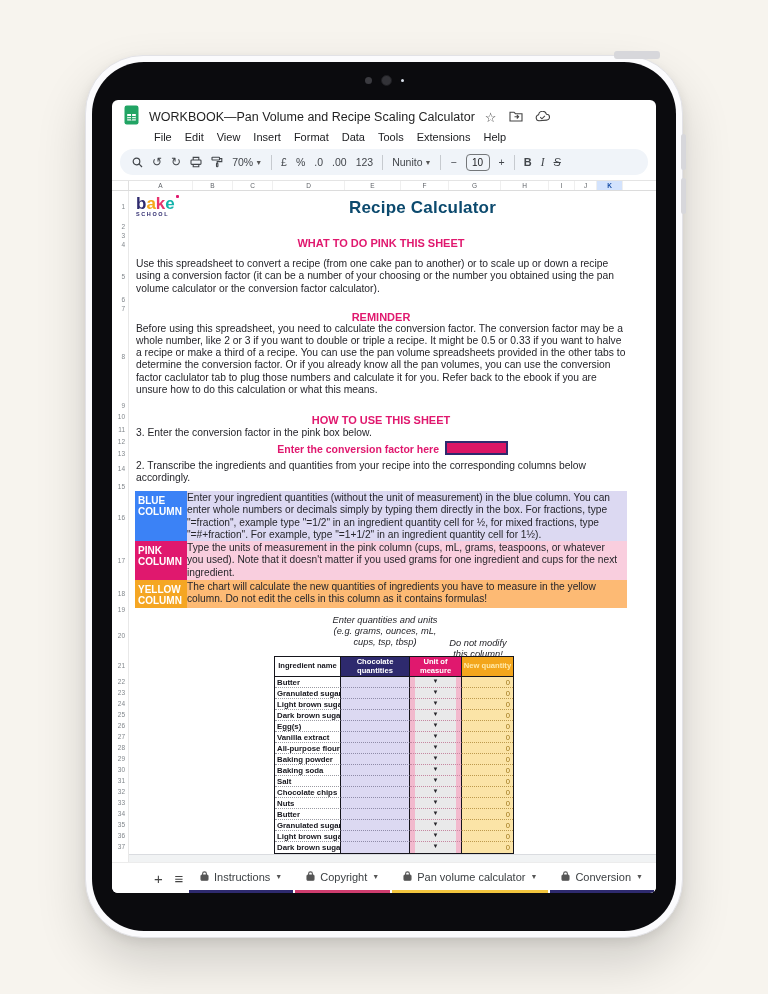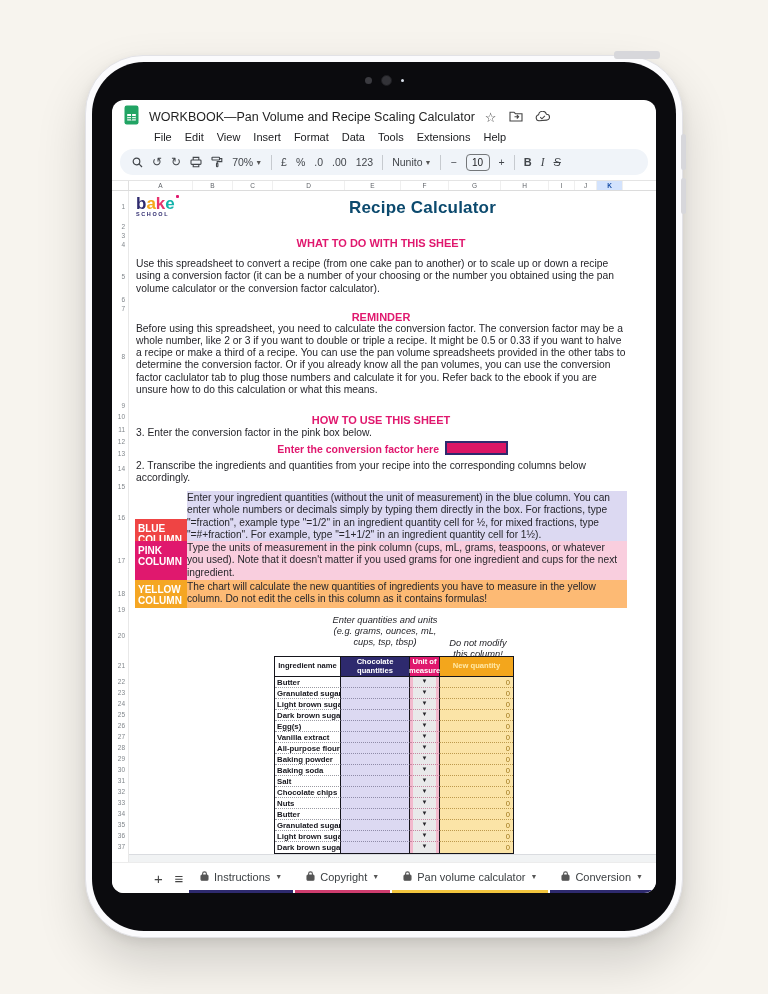--- a/index.html
+++ b/index.html
@@ -16,21 +16,21 @@
   .btn-vol1 { right:-4px; top:78px; width:5px; height:36px; }
   .btn-vol2 { right:-4px; top:122px; width:5px; height:36px; }
   .bezel { position:absolute; inset:6px; background:#0b0b0e; border-radius:52px; }
   .cam-row { position:absolute; top:13px; left:0; right:0; display:flex; justify-content:center; align-items:center; gap:9px; }
   .cam-a { width:7px; height:7px; border-radius:50%; background:#3b3b40; }
   .cam-b { width:11px; height:11px; border-radius:50%; background:#333338; border:1px solid #1e1e22; }
   .cam-c { width:3px; height:3px; border-radius:50%; background:#d9e0ea; }
 
   
   .screen { position:absolute; left:20px; right:20px; top:38px; bottom:38px;
-    background:#fff; border-radius:12px; overflow:hidden; display:flex; flex-direction:column; }
+    background:#fff; border-radius:6px; overflow:hidden; display:flex; flex-direction:column; }
 
   
   .titlebar { height:28px; display:flex; align-items:center; padding:6px 12px 0 12px; gap:10px; }
   .gs-icon { flex:0 0 auto; }
   .doc-title { font-size:12.5px; font-weight:500; color:#1f1f1f; white-space:nowrap; }
   .tb-icons { display:flex; align-items:center; gap:12px; color:#444; }
   .star-glyph { font-size:13px; line-height:1; }
 
   
   .menubar { height:18px; display:flex; align-items:center; gap:13px; padding-left:42px; }
@@ -92,21 +92,21 @@
   .note { position:absolute; font-size:9.3px; line-height:10.8px; font-style:italic; color:#26262b; text-align:center; }
   .note-units { left:198px; top:424px; width:116px; }
   .note-nomod { left:312px; top:447px; width:74px; }
 
   
   .itable { position:absolute; left:145px; top:465px; width:240px; border:1.5px solid #15151c; }
   .itable-head { display:flex; height:20px; border-bottom:1.5px solid #15151c; }
   .ith { display:flex; align-items:center; justify-content:center; text-align:center;
     font-size:7.6px; font-weight:bold; line-height:8.6px; border-right:1px solid #15151c; }
   .ith:last-child { border-right:none; }
-  .c-name { width:66px; } .c-qty { width:69px; } .c-unit { width:30px; } .c-new { flex:1; }
+  .c-name { width:66px; } .c-qty { width:69px; } .c-unit { width:52px; } .c-new { flex:1; }
   .ith.c-name { background:#fff; color:#15151c; }
   .ith.c-qty { background:#2e2a6e; color:#fff; }
   .ith.c-unit { background:#e0186e; color:#fff; }
   .ith.c-new { background:#f3a61c; color:#ffe9a8; }
   .itr { display:flex; height:11px; }
   .itd { border-right:1px solid #15151c; position:relative; }
   .itd:last-child { border-right:none; }
   .itd.c-name { background:#fff; font-size:7.8px; font-weight:bold; color:#15151c;
     padding:1px 0 0 2px; border-bottom:1px dotted #9a9aa2; white-space:nowrap; overflow:hidden; }
   .itd.c-qty { background:#dcd9f2; border-bottom:1px dotted #8f8ca8; }
@@ -287,35 +287,35 @@
               <div class="rownum" style="top: 652px;">37</div>
             </div>
           <div class="content">
 
             <div class="logo">
               <div class="logo-word"><span style="color: rgb(46, 42, 110);">b</span><span style="color: rgb(246, 168, 28);">a</span><span style="color: rgb(232, 51, 110);">k</span><span style="color: rgb(20, 179, 172);">e</span><span class="logo-dot"></span></div>
               <div class="logo-sub">SCHOOL</div>
             </div>
             <div class="sheet-title">Recipe Calculator</div>
 
-            <div class="h-pink h-what">WHAT TO DO WITH THIS SHEET</div>
+            <div class="h-pink h-what">WHAT TO DO PINK THIS SHEET</div>
             <div class="para p-intro">Use this spreadsheet to convert a recipe (from one cake pan to another) or to scale up or down a recipe using a conversion factor (it can be a number of your choosing or the number you obtained using the pan volume calculator or the conversion factor calculator).</div>
 
             <div class="h-pink h-reminder">REMINDER</div>
             <div class="para p-reminder">Before using this spreadsheet, you need to calculate the conversion factor. The conversion factor may be a whole number, like 2 or 3 if you want to double or triple a recipe. It might be 0.5 or 0.33 if you want to halve a recipe or make a third of a recipe. You can use the pan volume spreadsheets provided in the other tabs to determine the conversion factor. Or if you already know all the pan volumes, you can use the conversion factor caclulator tab to plug those numbers and calculate it for you. Refer back to the ebook if you are unsure how to do this calculation or what this means.</div>
 
             <div class="h-pink h-how">HOW TO USE THIS SHEET</div>
             <div class="para p-step1">3. Enter the conversion factor in the pink box below.</div>
             <div class="conv-label">Enter the conversion factor here</div>
             <div class="conv-box"></div>
             <div class="para p-step2">2. Transcribe the ingredients and quantities from your recipe into the corresponding columns below accordingly.</div>
 
             <div class="legend">
                 <div class="legend-row lg-blue">
-                  <div class="legend-label" style="background: #ef4444; margin-top: 28px;">BLUE COLUMN</div>
+                  <div class="legend-label" style="background: #3b82f6;">BLUE COLUMN</div>
                   <div class="legend-text" style="background: rgb(220, 217, 242);">Enter your ingredient quantities (without the unit of measurement) in the blue column. You can enter whole numbers or decimals simply by typing them directly in the box. For fractions, type "=fraction", example type "=1/2" in an ingredient quantity cell for ½, for mixed fractions, type "=#+fraction". For example, type "=1+1/2" in an ingredient quantity cell for 1½).</div>
                 </div>
                 <div class="legend-row lg-pink">
                   <div class="legend-label" style="background: rgb(224, 24, 110);">PINK COLUMN</div>
                   <div class="legend-text" style="background: rgb(249, 206, 222);">Type the units of measurement in the pink column (cups, mL, grams, teaspoons, or whatever you used). Note that it doesn't matter if you used grams for one ingredient and cups for the next ingredient.</div>
                 </div>
                 <div class="legend-row lg-yellow">
                   <div class="legend-label" style="background: rgb(245, 166, 35);">YELLOW COLUMN</div>
                   <div class="legend-text" style="background: #fdba74;">The chart will calculate the new quantities of ingredients you have to measure in the yellow column. Do not edit the cells in this column as it contains formulas!</div>
                 </div>

